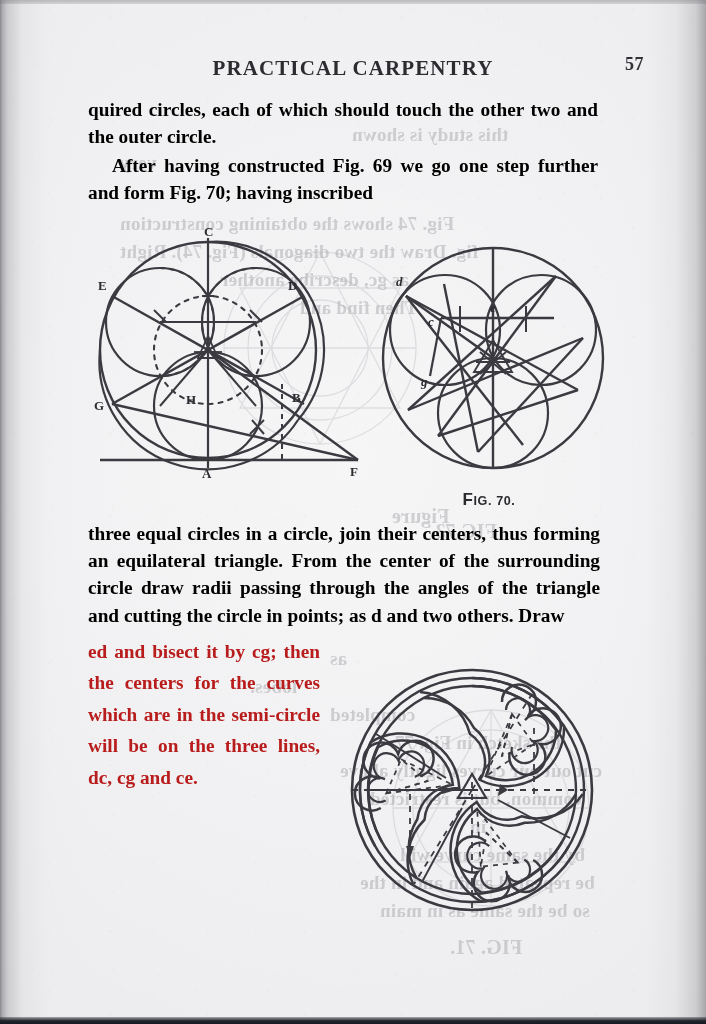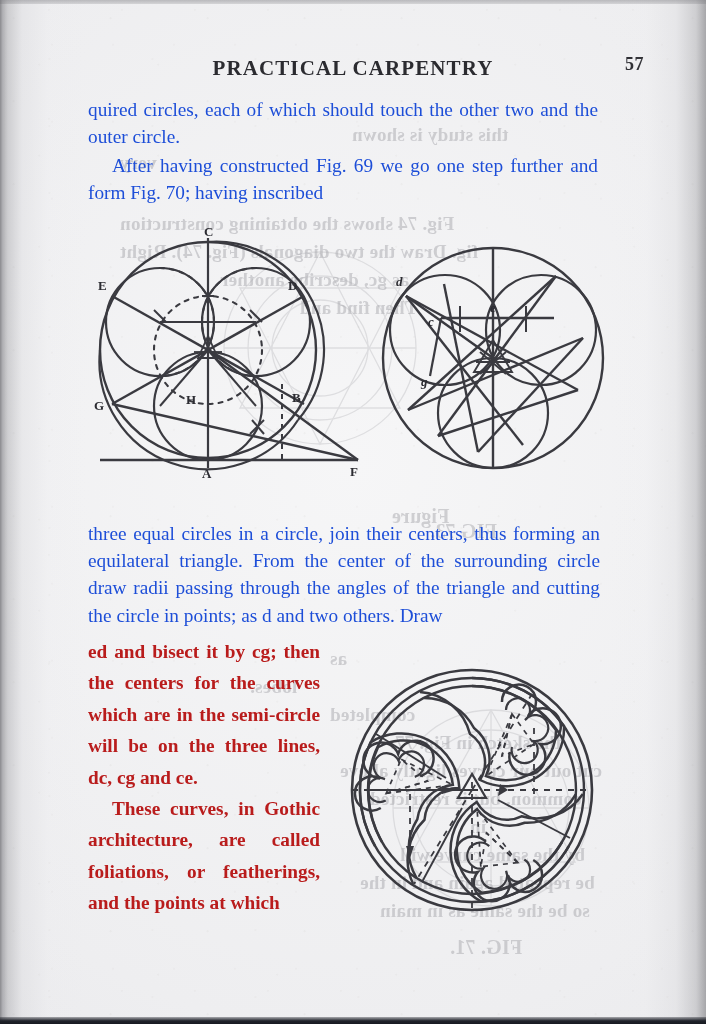--- a/index.html
+++ b/index.html
@@ -120,22 +120,22 @@
     font-weight: 700;
     font-size: 18px;
     color: #25252a;
     letter-spacing: .5px;
   }
 
   .body-text {
     position: absolute;
     left: 88px;
     width: 510px;
-    color: #1d4ed8;
-    font-weight: 400;
+    color: #000000;
+    font-weight: 700;
     font-size: 19.3px;
     line-height: 27.2px;
     font-family: "Liberation Serif", serif;
   }
   .body-text p { margin: 0; }
   .just { text-align: justify; text-align-last: left; }
   .indent { text-indent: 24px; }
 
   #para-top     { top: 96px; }
   #para-after   { top: 152px; }
@@ -334,29 +334,31 @@
           <line x1="98" y1="122" x2="132" y2="122"></line>
           <line x1="102" y1="112" x2="128" y2="134"></line>
           <line x1="128" y1="112" x2="102" y2="134"></line>
         </g>
 
         <text class="lbl" x="18" y="46" font-size="13" font-style="italic">d</text>
         <text class="lbl" x="50" y="86" font-size="13" font-style="italic">c</text>
         <text class="lbl" x="112" y="72" font-size="13" font-style="italic">e</text>
         <text class="lbl" x="43" y="146" font-size="13" font-style="italic">g</text>
       </svg>
+      <div class="figcap" style="font-size:17px; margin-top:8px; width:222px;">
+        <span>F</span><span class="small">IG. 70.</span>
+      </div>
     </div>
 
     <div class="body-text just" id="para-mid">
       <p>three equal circles in a circle, join their centers, thus forming an equilateral triangle.  From the center of the surrounding circle draw radii passing through the angles of the triangle and cutting the  circle in points; as d and two others.  Draw</p>
     </div>
 
     <div class="narrow-col">
       <p>ed and bisect it by cg; then the centers for the curves which are in the semi-circle will be on the three lines, dc, cg and ce.</p>
-      <p style="text-indent:24px;">These curves, in Gothic architecture, are called foliations, or featherings,  and the points at which</p>
     </div>
 
     <div class="figure" style="left:336px; top:666px; width:280px;">
       <svg width="280" height="258" viewBox="0 0 280 258">
         <defs>
 
           <g id="lobe71">
 
             <path class="ink" stroke-width="2.5" d="M0 -112
                      A 112 112 0 0 1 92 -64

